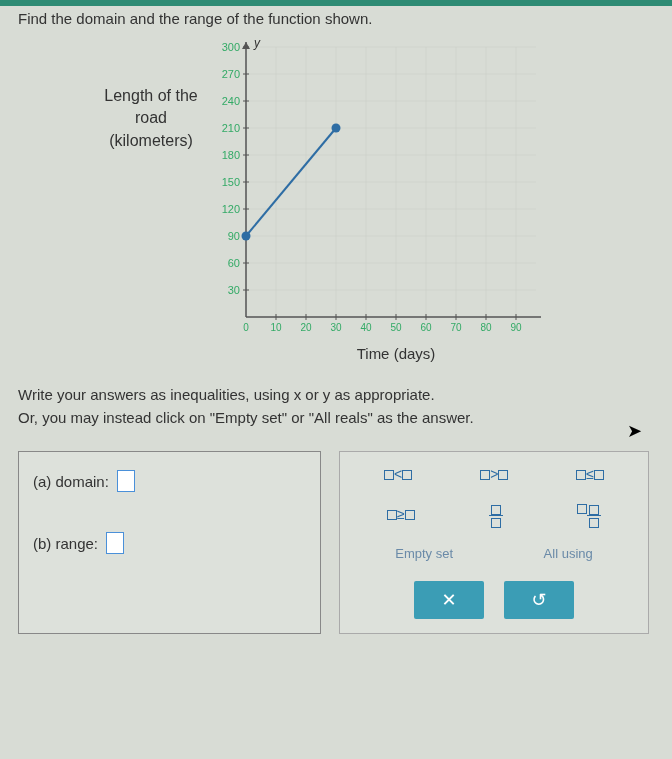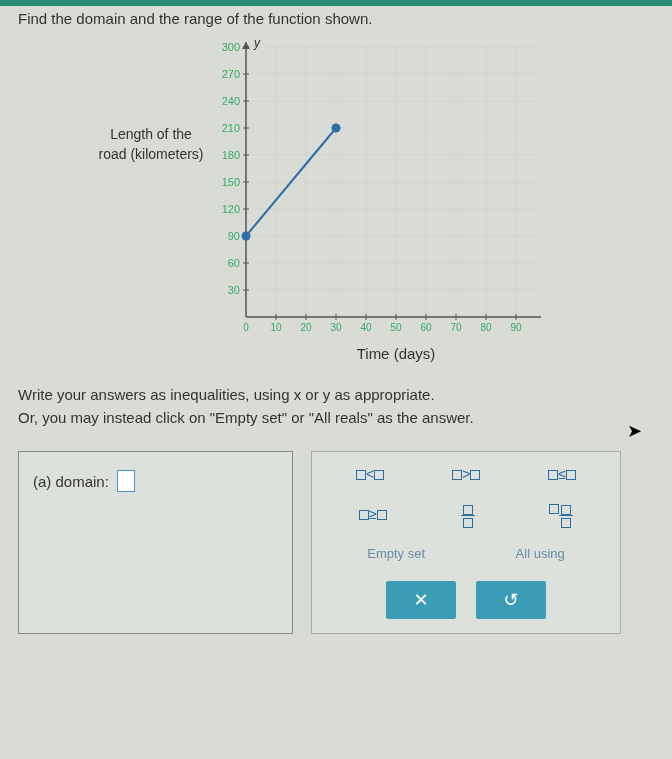--- a/index.html
+++ b/index.html
@@ -2,28 +2,28 @@
 <html><head>
 <meta charset="utf-8">
 <style>
   * { box-sizing: border-box; margin: 0; padding: 0; }
   body { font-family: Arial, sans-serif; background: #d8dcd5; width: 672px; height: 759px; overflow: hidden; }
   .topbar { height: 6px; background: #2e8b74; }
   .content { padding: 4px 18px; }
   .question { color: #333; font-size: 15px; margin-bottom: 10px; }
   .chart-area { width: 480px; margin: 0 auto; }
   .chart-inner { display: flex; align-items: flex-start; }
-  .ylabel { writing-mode: horizontal-tb; text-align: center; color: #333; font-size: 14px; width: 110px; margin-top: 88px; line-height: 1.4; }
+  .ylabel { writing-mode: horizontal-tb; text-align: center; color: #333; font-size: 16px; width: 110px; margin-top: 48px; line-height: 1.4; }
   .chart-box { position: relative; }
   svg.chart { display: block; }
   .xlabel { text-align: center; color: #333; font-size: 15px; margin-top: 8px; margin-left: 120px; }
   .instruction { color: #333; font-size: 15px; margin-top: 22px; line-height: 1.5; }
   .cursor { position: absolute; right: 30px; top: 420px; font-size: 18px; color: #000; }
   .answers-row { display: flex; gap: 18px; margin-top: 22px; }
-  .answer-box { border: 1px solid #888; padding: 18px 14px; width: 275px; background: rgba(255,255,255,0.15); }
+  .answer-box { border: 1px solid #888; padding: 18px 14px; width: 303px; background: rgba(255,255,255,0.15); }
   .answer-line { display: flex; align-items: center; gap: 8px; color: #333; font-size: 15px; }
   .answer-line + .answer-line { margin-top: 40px; }
   .input-slot { width: 18px; height: 22px; border: 1px solid #4a90d9; background: #fff; }
   .palette { width: 310px; border: 1px solid #aaa; padding: 14px 10px; background: rgba(255,255,255,0.15); }
   .pal-row { display: flex; justify-content: space-around; margin-bottom: 18px; }
   .pal-btn { color: #2e6da4; font-size: 14px; background: none; border: none; cursor: pointer; font-family: inherit; }
   .pal-btn2 { color: #6a8aa8; font-size: 13px; background: none; border: none; cursor: pointer; text-align: center; line-height: 1.3; font-family: inherit; }
   .action-row { display: flex; justify-content: center; gap: 20px; margin-top: 12px; }
   .action-btn { width: 70px; height: 38px; background: #3b9db5; color: #fff; border: none; font-size: 18px; display: flex; align-items: center; justify-content: center; cursor: pointer; border-radius: 2px; }
   .sq { display: inline-block; width: 10px; height: 10px; border: 1px solid #2e6da4; vertical-align: middle; }
@@ -137,20 +137,24 @@
     <div>Write your answers as inequalities, using x or y as appropriate.</div>
     <div>Or, you may instead click on "Empty set" or "All reals" as the answer.</div>
   </div>
 
   <div class="answers-row">
     <div class="answer-box">
       <div class="answer-line">
         <span>(a) domain:</span>
         <span class="input-slot"></span>
       </div>
+      <div class="answer-line">
+        <span>(b) range:</span>
+        <span class="input-slot"></span>
+      </div>
     </div>
 
     <div class="palette">
       <div class="pal-row">
         <button class="pal-btn"><span class="sq"></span><span>&lt;</span><span class="sq"></span></button>
         <button class="pal-btn"><span class="sq"></span><span>&gt;</span><span class="sq"></span></button>
         <button class="pal-btn"><span class="sq"></span><span>≤</span><span class="sq"></span></button>
       </div>
       <div class="pal-row">
         <button class="pal-btn"><span class="sq"></span><span>≥</span><span class="sq"></span></button>

